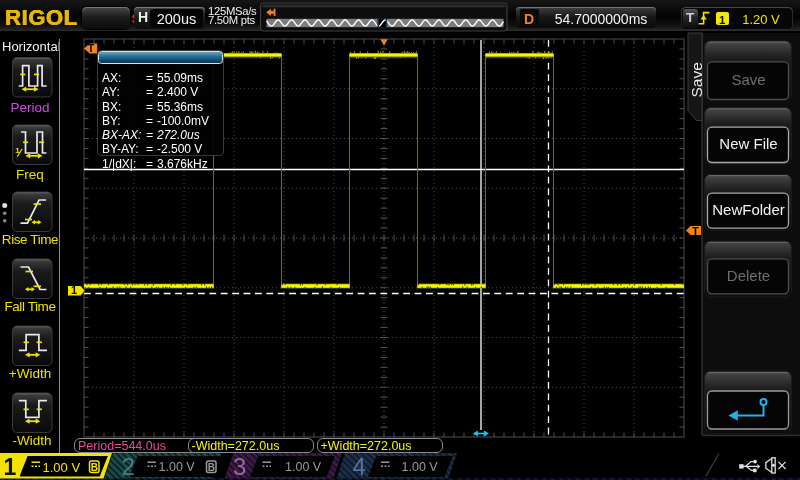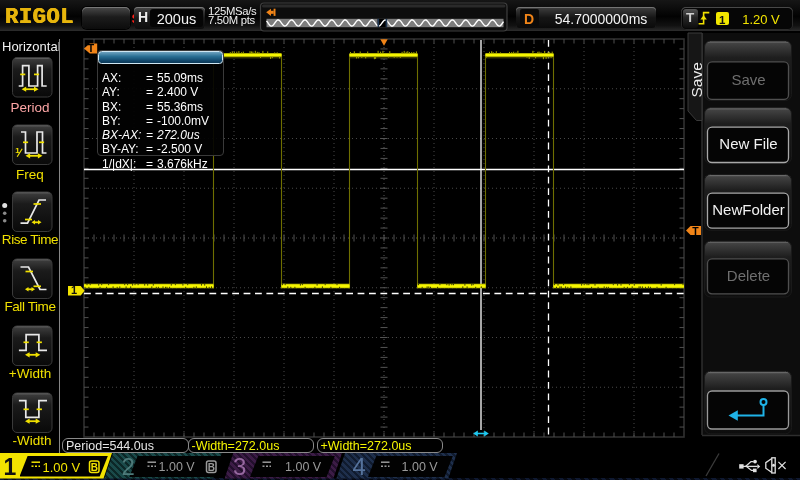--- a/index.html
+++ b/index.html
@@ -2,41 +2,41 @@
 <html><head><meta charset="utf-8">
 <style>
 * { margin:0; padding:0; box-sizing:border-box; }
 html,body { width:800px; height:480px; background:#000; overflow:hidden; }
 body { font-family:"Liberation Sans", sans-serif; position:relative; }
 .abs { position:absolute; }
 </style></head>
 <body>
 
 <div class="abs" style="left:0;top:0;width:800px;height:31px;background:linear-gradient(180deg,#161616 0%,#020202 55%,#111 85%,#252525 100%);border-bottom:1px solid #2a2a2a;"></div>
-<div class="abs" style="left:5px;top:5px;font-family:Liberation Mono, monospace;font-weight:bold;font-size:22px;color:#e7b50c;letter-spacing:0.6px;text-shadow:0.6px 0 0 #e7b50c,-0.3px 0 0 #e7b50c;">RIGOL</div>
+<div class="abs" style="left:5px;top:5px;font-family:Liberation Sans, sans-serif;font-weight:bold;font-size:22px;color:#e7b50c;letter-spacing:0.6px;text-shadow:0.6px 0 0 #e7b50c,-0.3px 0 0 #e7b50c;">RIGOL</div>
 <div class="abs" style="left:82px;top:6.5px;width:48px;height:22px;border-radius:5px;background:linear-gradient(180deg,#4a4a4a,#1c1c1c 45%,#0c0c0c);box-shadow:inset 0 1px 0 #777, 0 0 0 1px #000;"></div>
 <div class="abs" style="left:82px;top:11px;width:48px;text-align:center;font-size:13px;font-weight:bold;color:#ff2018;letter-spacing:0.5px;margin-left:44px;">STOP</div>
 <div class="abs" style="left:134px;top:7px;width:70.5px;height:21.5px;border-radius:4px;background:linear-gradient(180deg,#484848,#191919 50%,#0d0d0d);box-shadow:inset 0 1px 0 #7a7a7a;"></div>
 <div class="abs" style="left:150px;top:8.5px;width:52.5px;height:18.5px;border-radius:3px;background:#050505;"></div>
 <div class="abs" style="left:138px;top:9px;font-size:14px;font-weight:bold;color:#f0f0f0;">H</div>
 <div class="abs" style="left:150px;top:10.5px;width:53px;text-align:center;font-size:14.5px;color:#f4f4f4;">200us</div>
 <div class="abs" style="left:208px;top:6.5px;width:50px;font-size:11.3px;line-height:9.4px;color:#f0f0f0;letter-spacing:-0.3px;">125MSa/s<br>7.50M pts</div>
 <div class="abs" style="left:516px;top:7px;width:140px;height:21px;border-radius:4px;background:linear-gradient(180deg,#404040,#161616 50%,#0a0a0a);box-shadow:inset 0 1px 0 #747474;"></div>
 <div class="abs" style="left:519.5px;top:9px;width:19px;height:17px;border-radius:2px;background:#0a0a0a;"></div>
 <div class="abs" style="left:519.5px;top:10.5px;width:19px;text-align:center;font-size:14px;font-weight:bold;color:#f08418;">D</div>
 <div class="abs" style="left:536px;top:10.5px;width:130px;text-align:center;font-size:14px;color:#f4f4f4;">54.7000000ms</div>
 <div class="abs" style="left:680.5px;top:6.5px;width:112.5px;height:23.5px;border-radius:5px;background:#060606;box-shadow:inset 0 1px 0 #484848,inset 0 0 0 1px #2a2a2a;"></div>
 <div class="abs" style="left:682.5px;top:8.5px;width:15px;height:19.5px;border-radius:3px;background:linear-gradient(180deg,#555,#262626 45%,#0d0d0d);"></div>
 <div class="abs" style="left:682.5px;top:10px;width:15px;text-align:center;font-size:13.5px;font-weight:bold;color:#cfcfcf;">T</div>
 <div class="abs" style="left:716px;top:11.5px;width:12.5px;height:13.5px;border-radius:2px;background:#f2e800;"></div>
 <div class="abs" style="left:716px;top:13.5px;width:12.5px;text-align:center;font-size:11.5px;font-weight:bold;color:#111;">1</div>
 <div class="abs" style="left:741px;top:12px;width:40px;text-align:center;font-size:13px;color:#f2e300;">1.20&nbsp;V</div>
 
 <div class="abs" style="left:2px;top:38.5px;width:57px;text-align:center;font-size:13px;color:#f2f2f2;">Horizontal</div>
-<div class="abs" style="left:0px;top:100px;width:60px;text-align:center;font-size:13.5px;color:#fca5a5;">Period</div>
+<div class="abs" style="left:0px;top:100px;width:60px;text-align:center;font-size:13.5px;color:#d946ef;">Period</div>
 <div class="abs" style="left:0px;top:167px;width:60px;text-align:center;font-size:13.5px;color:#f0e000;">Freq</div>
 <div class="abs" style="left:0px;top:231.5px;width:60px;text-align:center;font-size:13.5px;color:#f0e000;letter-spacing:-0.4px;">Rise Time</div>
 <div class="abs" style="left:0px;top:298.5px;width:60px;text-align:center;font-size:13.5px;color:#f0e000;letter-spacing:-0.4px;">Fall Time</div>
 <div class="abs" style="left:0px;top:365.5px;width:60px;text-align:center;font-size:13.5px;color:#f0e000;">+Width</div>
 <div class="abs" style="left:0px;top:432.5px;width:64px;text-align:center;font-size:13.5px;color:#f0e000;">-Width</div>
 
 <svg width="800" height="480" viewBox="0 0 800 480" style="position:absolute;left:0;top:0">
     <g>
       <line x1="134.0" y1="39" x2="134.0" y2="437" stroke="#484848" stroke-width="1" stroke-dasharray="1 3"></line>
       <line x1="184.0" y1="39" x2="184.0" y2="437" stroke="#484848" stroke-width="1" stroke-dasharray="1 3"></line>
@@ -725,21 +725,21 @@
       <span style="position:absolute;left:49px;">=</span>
       <span style="position:absolute;left:60px;">-2.500&nbsp;V</span>
     </div>
 <div style="position:relative;height:14.3px;">
       <span style="position:absolute;left:5px;">1/|dX|:</span>
       <span style="position:absolute;left:49px;">=</span>
       <span style="position:absolute;left:60px;">3.676kHz</span>
     </div>
 </div>
 
-<div class="abs" style="left:62px;top:437.5px;width:127px;height:15.5px;background:rgba(0,0,0,0.92);border:1px solid #8a8a8a;border-radius:6px;font-size:12.5px;color:#e5e5e5;line-height:14px;padding-left:3px;">Period=544.0us</div>
+<div class="abs" style="left:74px;top:437.5px;width:127px;height:15.5px;background:rgba(0,0,0,0.92);border:1px solid #8a8a8a;border-radius:6px;font-size:12.5px;color:#ec4899;line-height:14px;padding-left:3px;">Period=544.0us</div>
 <div class="abs" style="left:187.5px;top:437.5px;width:126.5px;height:15.5px;background:rgba(0,0,0,0.92);border:1px solid #8a8a8a;border-radius:6px;font-size:12.5px;color:#f5f500;line-height:14px;padding-left:3px;">-Width=272.0us</div>
 <div class="abs" style="left:316.5px;top:437.5px;width:126px;height:15.5px;background:rgba(0,0,0,0.92);border:1px solid #8a8a8a;border-radius:6px;font-size:12.5px;color:#f5f500;line-height:14px;padding-left:3px;">+Width=272.0us</div>
 
 <div class="abs" style="left:678.5px;top:73px;width:33px;height:16px;font-size:15.5px;color:#ededed;transform:rotate(-90deg);transform-origin:center;text-align:center;">Save</div>
 
 <div class="abs" style="left:0;top:453px;width:800px;height:27px;background:#000;"></div>
 <div class="abs" style="left:0;top:478px;width:800px;height:2px;background:repeating-linear-gradient(45deg,#0e1830 0 3px,#050810 3px 6px);"></div>
 
 <div class="abs" style="left:0;top:453px;width:112px;height:25.5px;background:#f2e300;clip-path:polygon(0 0,112px 0,103.5px 100%,0 100%);"></div>
 <div class="abs" style="left:19.5px;top:455.5px;width:89px;height:21px;background:#000;clip-path:polygon(8.3px 0,88.5px 0,80.2px 100%,0 100%);"></div>

